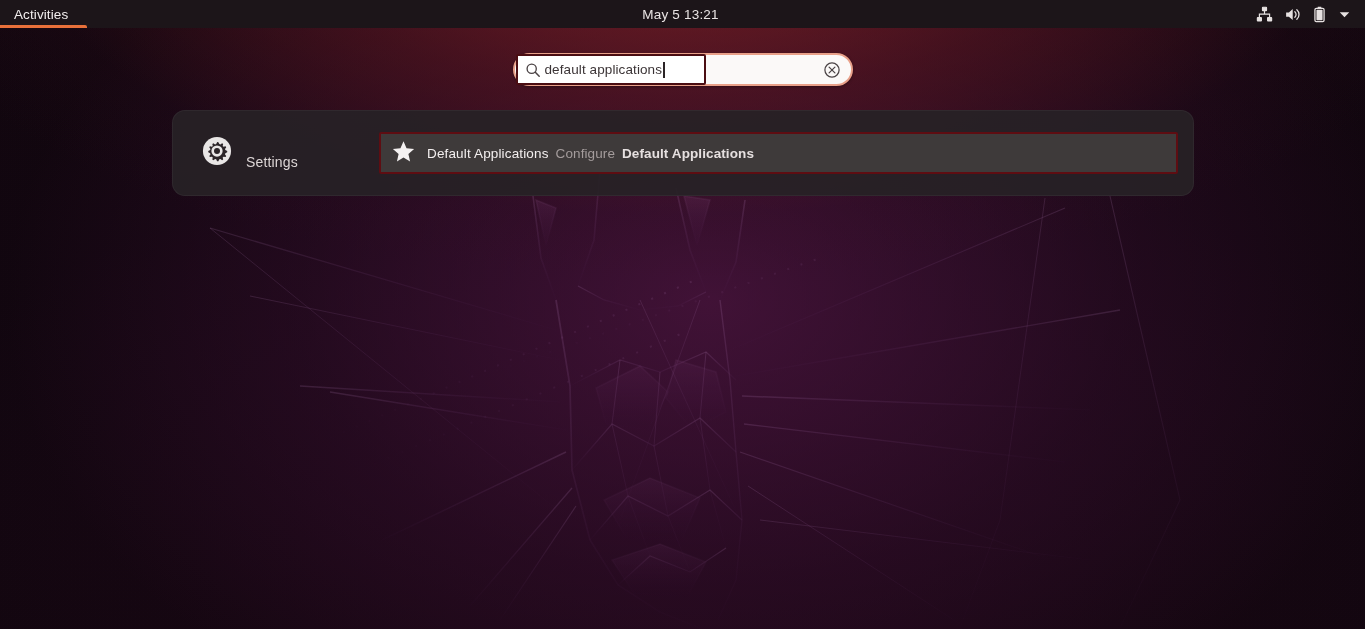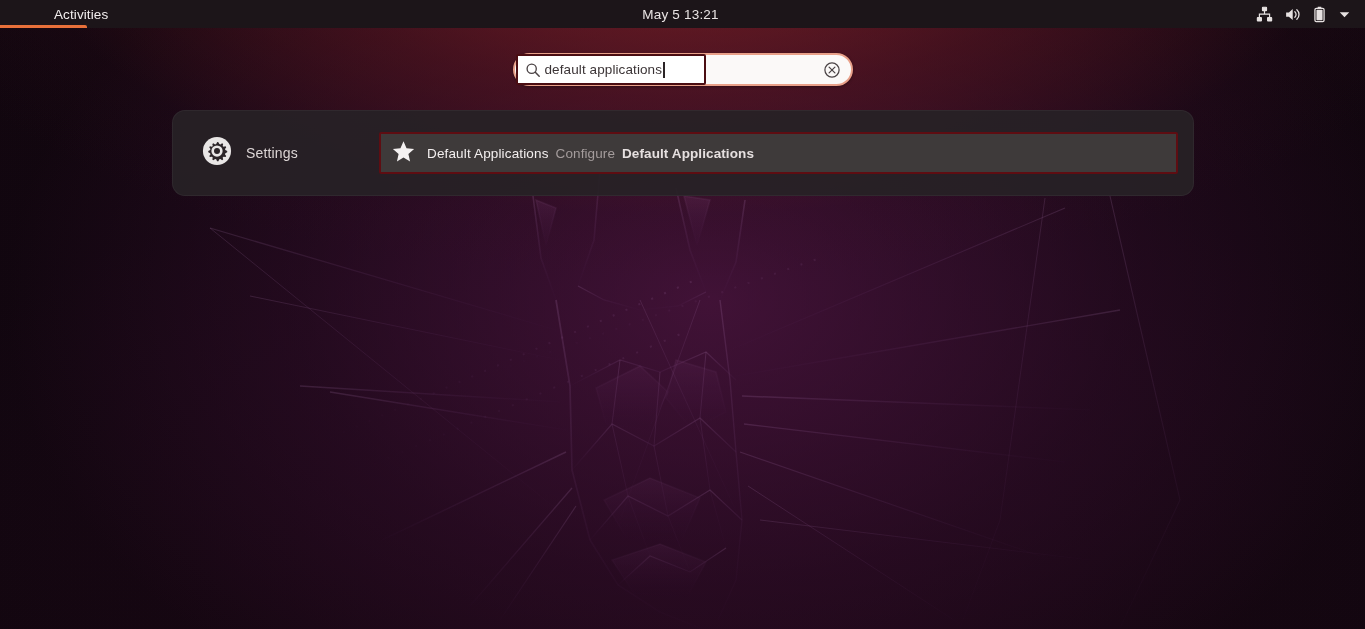--- a/index.html
+++ b/index.html
@@ -52,21 +52,20 @@
     height: 28px;
     display: flex;
     align-items: center;
     padding: 0 14px 0 14px;
     cursor: pointer;
   }
   #activities-button .label {
     font-size: 13.5px;
     color: #f2eeee;
     letter-spacing: 0.1px;
-    margin-left: 40px;
   }
   #activities-underline {
     position: absolute;
     left: 0;
     bottom: 0;
     width: 87px;
     height: 3px;
     background: #e8703a;
     border-radius: 0 2px 0 0;
   }
@@ -182,21 +181,21 @@
     border-radius: 13px;
     z-index: 20;
     display: flex;
     align-items: center;
   }
 
   #provider-header {
     width: 206px;
     flex: none;
     display: flex;
-    align-items: center;
+    align-items: flex-end;
     gap: 14px;
     padding-left: 29px;
     cursor: pointer;
   }
 
   #provider-name {
     font-size: 14px;
     color: #ddd6d6;
     letter-spacing: 0.15px;
   }

